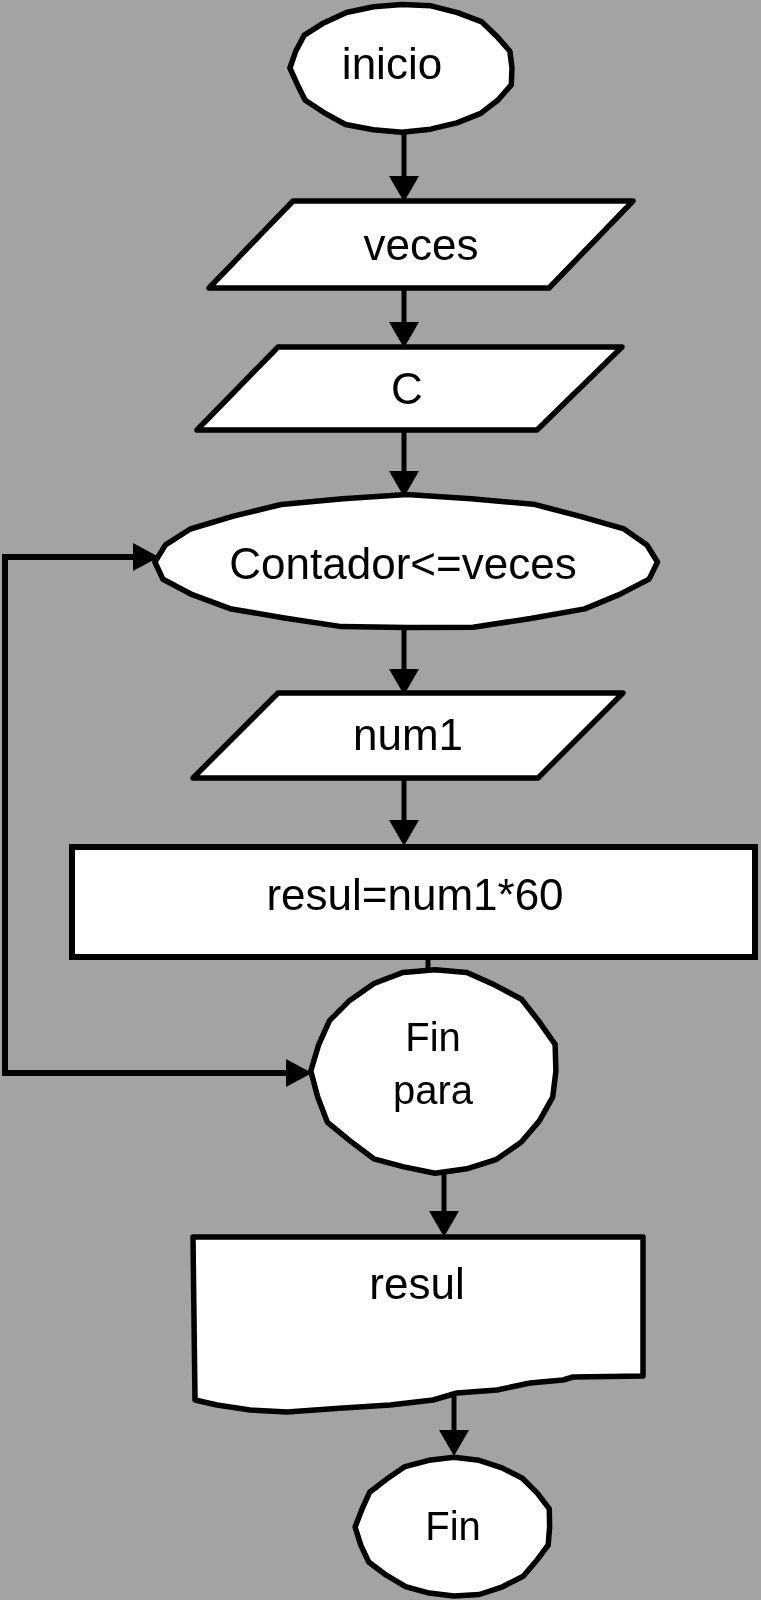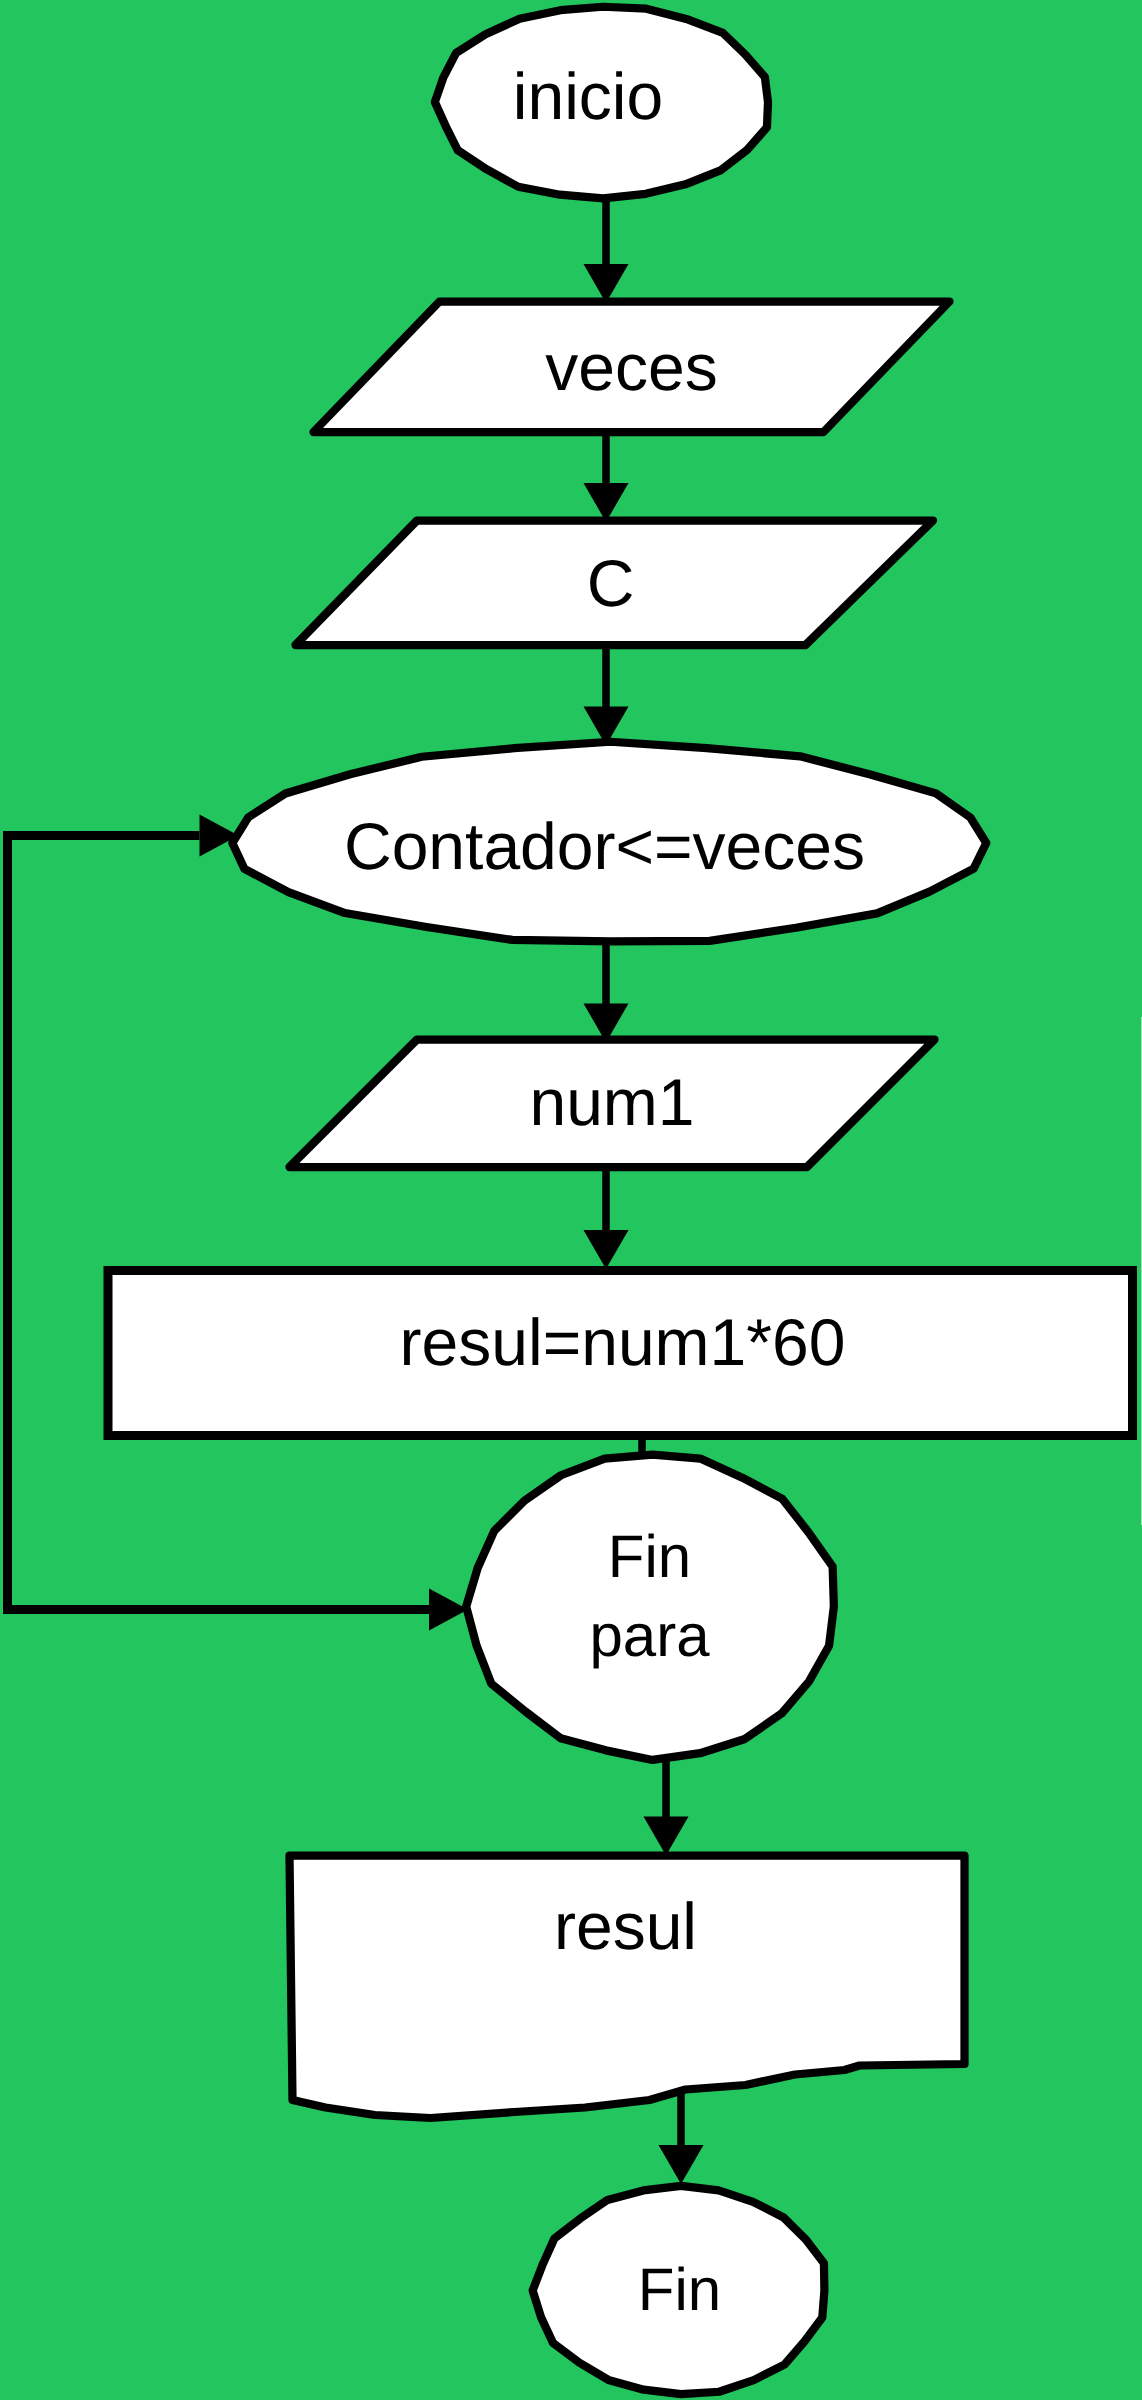--- a/index.html
+++ b/index.html
@@ -1,17 +1,17 @@
 <!DOCTYPE html>
 <html><head>
 <meta charset="utf-8">
 <title>Flowchart</title>
 <style>
   html,body{margin:0;padding:0;background:#ffffff;}
-  .canvas{position:relative;width:761px;height:1600px;background:#22c55e;overflow:hidden;
+  .canvas{position:relative;width:761px;height:1600px;background:#a3a3a3;overflow:hidden;
           font-family:"Liberation Sans", sans-serif;}
   svg{display:block;}
   .shape{fill:#ffffff;stroke:#000000;stroke-width:5.5;stroke-linejoin:round;}
   .shape-thick{fill:#ffffff;stroke:#000000;stroke-width:6;stroke-linejoin:miter;}
   .stem{stroke:#000000;stroke-width:5;fill:none;}
   .loopline{stroke:#000000;stroke-width:6;fill:none;stroke-linejoin:miter;}
   .head{fill:#000000;stroke:none;}
   .lbl{font-family:"Liberation Sans", sans-serif;font-size:44px;fill:#000000;text-anchor:middle;}
   .lbl-sm{font-family:"Liberation Sans", sans-serif;font-size:40px;fill:#000000;text-anchor:middle;}
 </style>

